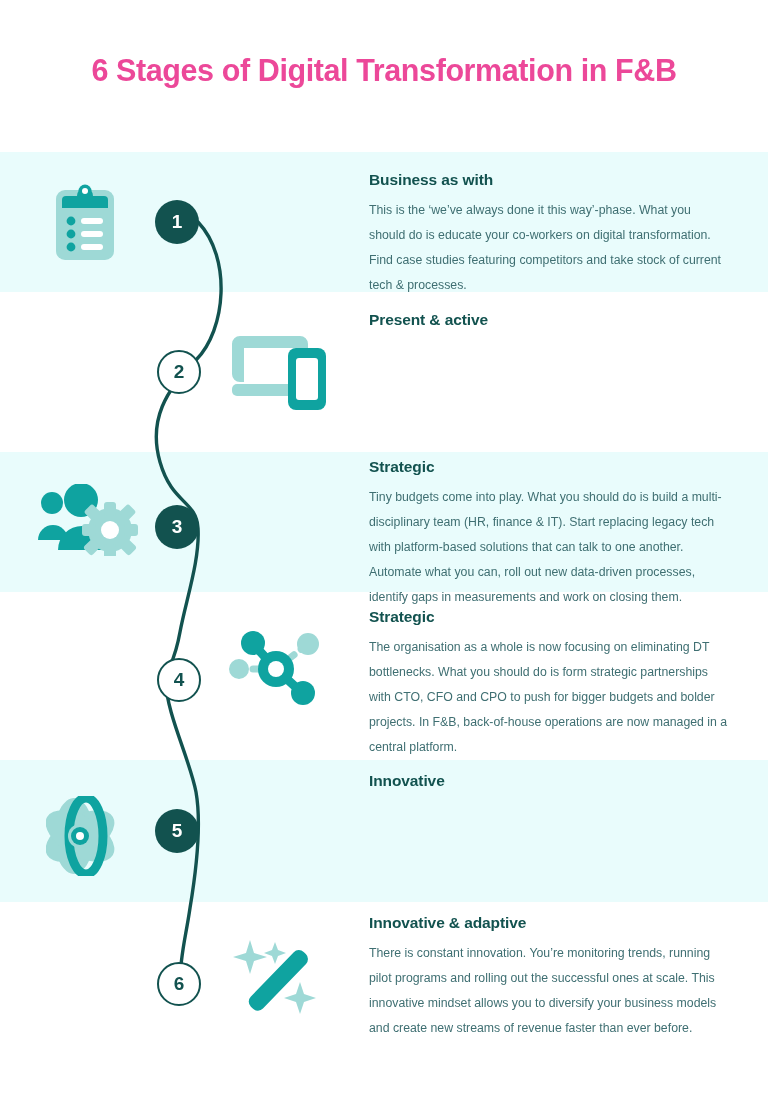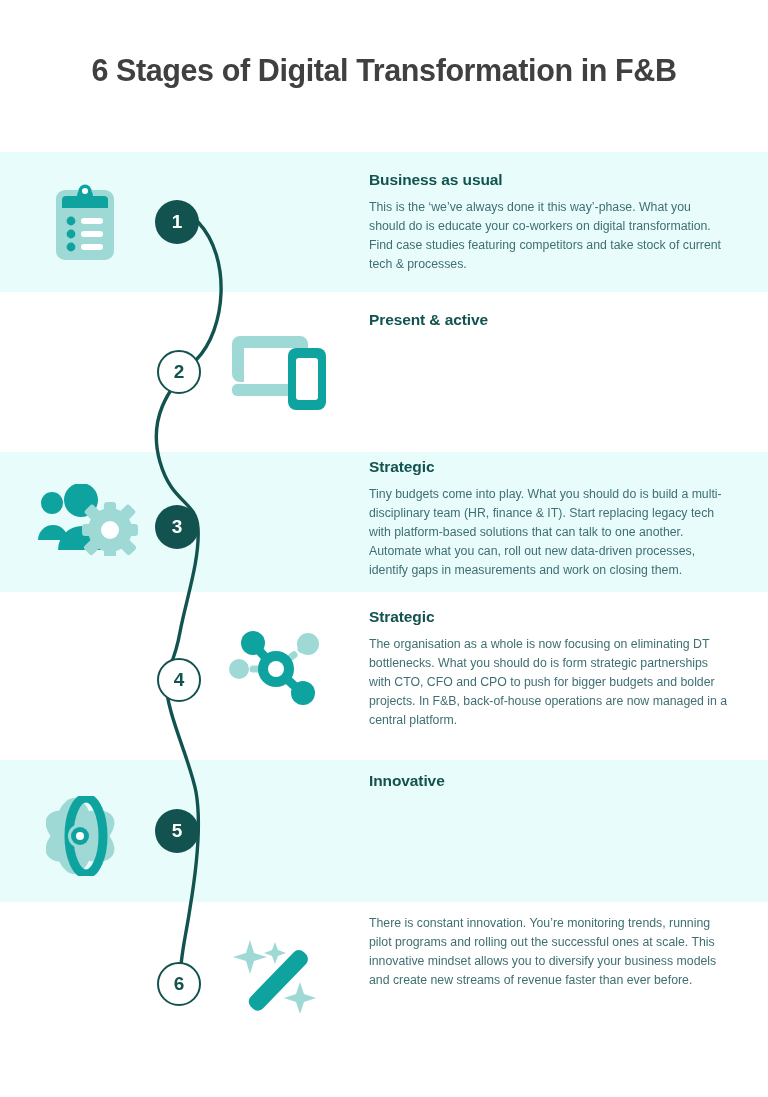--- a/index.html
+++ b/index.html
@@ -31,21 +31,21 @@
   }
   .page-title {
     position: absolute;
     left: 0;
     top: 53px;
     width: 768px;
     text-align: center;
     font-size: 30.5px;
     font-weight: bold;
     letter-spacing: -0.4px;
-    color: #404040;
+    color: #ec4899;
     font-family: "Liberation Sans", sans-serif;
   }
   
   .band {
     position: absolute;
     left: 0;
     width: 768px;
   }
   .band-tint { background: #e9fcfc; }
   .band-plain { background: #ffffff; }
@@ -73,21 +73,21 @@
   .stage-title {
     font-size: 15.5px;
     font-weight: bold;
     color: #12524f;
     letter-spacing: -0.1px;
     margin: 0 0 9px 0;
     font-family: "Liberation Sans", sans-serif;
   }
   .stage-body {
     font-size: 12.3px;
-    line-height: 19px;
+    line-height: 25px;
     color: #3f6f72;
     margin: 0;
     font-family: "Liberation Sans", sans-serif;
   }
   
   .badge {
     position: absolute;
     width: 44px;
     height: 44px;
     border-radius: 50%;
@@ -158,21 +158,21 @@
         <circle cx="19" cy="67" r="4.4" fill="#0fa3a0"></circle>
         <rect x="29" y="38" width="22" height="6" rx="3" fill="#ffffff"></rect>
         <rect x="29" y="51" width="22" height="6" rx="3" fill="#ffffff"></rect>
         <rect x="29" y="64" width="22" height="6" rx="3" fill="#ffffff"></rect>
       </svg>
     </div>
     <div class="badge badge-filled" style="left:155px;top:48px;">
       <span>1</span>
     </div>
     <div class="stage-text" style="top:19px;">
-      <p class="stage-title">Business as usual</p>
+      <p class="stage-title">Business as with</p>
       <p class="stage-body">This is the ‘we’ve always done it this way’-phase. What you should do is educate your co-workers on digital transformation. Find case studies featuring competitors and take stock of current tech &amp; processes.</p>
     </div>
   </div>
 
   <div class="stage" style="top:292px;height:160px;">
     <div class="badge badge-outline" style="left:157px;top:58px;">
       <span>2</span>
     </div>
 
     <div class="stage-icon" style="left:230px;top:36px;">
@@ -274,17 +274,18 @@
 
     <div class="stage-icon" style="left:228px;top:26px;">
       <svg width="98" height="92" viewBox="0 0 98 92" xmlns="http://www.w3.org/2000/svg">
         <rect x="12" y="44" width="76" height="17" rx="7" fill="#0fa3a0" transform="rotate(-46 50 52)"></rect>
         <path d="M22 12 L26 25 L39 29 L26 33 L22 46 L18 33 L5 29 L18 25 Z" fill="#9ed9d6"></path>
         <path d="M47 14 L50 22 L58 25 L50 28 L47 36 L44 28 L36 25 L44 22 Z" fill="#9ed9d6"></path>
         <path d="M72 54 L76 66 L88 70 L76 74 L72 86 L68 74 L56 70 L68 66 Z" fill="#9ed9d6"></path>
       </svg>
     </div>
     <div class="stage-text" style="top:12px;">
+      <p class="stage-title">Innovative &amp; adaptive</p>
       <p class="stage-body">There is constant innovation. You’re monitoring trends, running pilot programs and rolling out the successful ones at scale. This innovative mindset allows you to diversify your business models and create new streams of revenue faster than ever before.</p>
     </div>
   </div>
 
 </div>
 
 </body></html>

